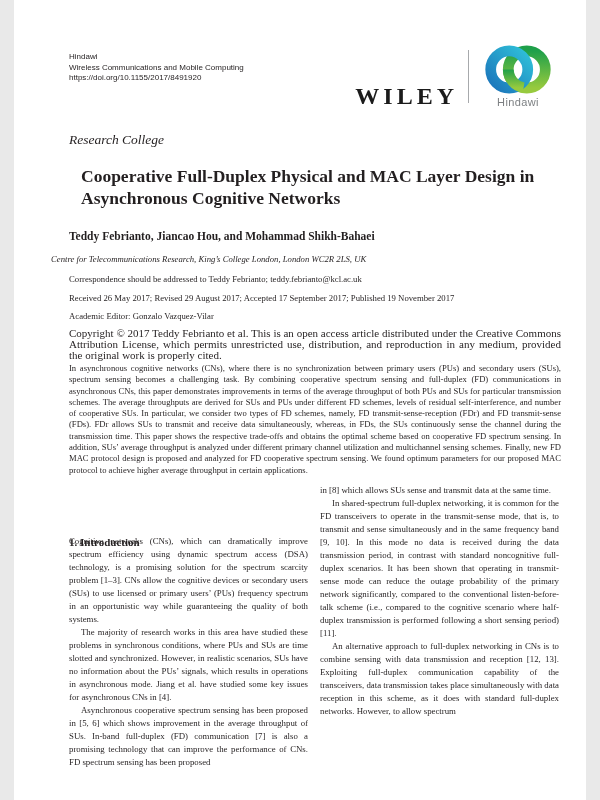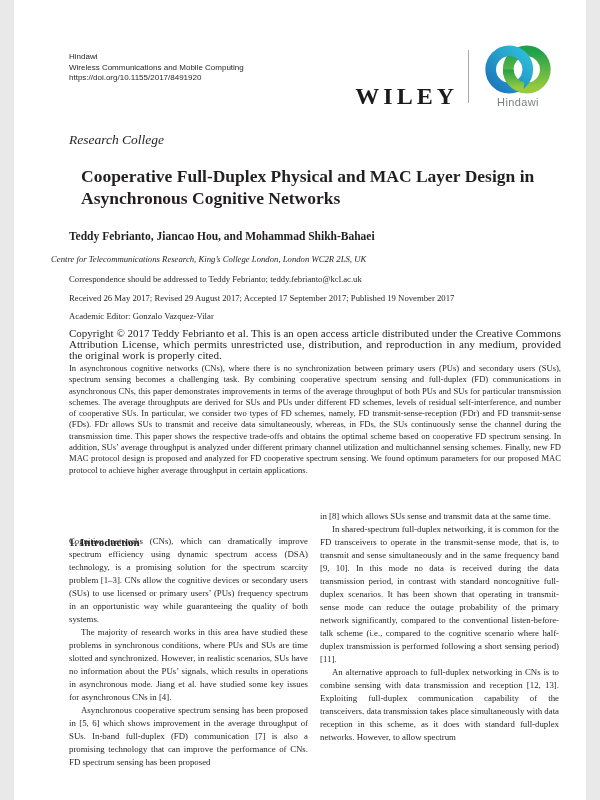--- a/index.html
+++ b/index.html
@@ -61,21 +61,21 @@
     position:absolute;left:55px;top:363px;width:492px;
     font-size:8.6px;line-height:11.3px;text-align:justify;
   }
   
   .section-heading{
     position:absolute;left:55px;top:536px;
     font-size:11px;font-weight:bold;
   }
   .col{position:absolute;width:239px;font-size:8.8px;line-height:13px;text-align:justify;}
   .col-left{left:55px;top:535px;}
-  .col-right{left:306px;top:510px;}
+  .col-right{left:306px;top:484px;}
   .col p{margin:0;}
   .col p.indent{text-indent:12px;}
 </style>
 </head>
 <body>
 
 <div class="page">
 
   <div class="meta">
     <div>Hindawi</div>

